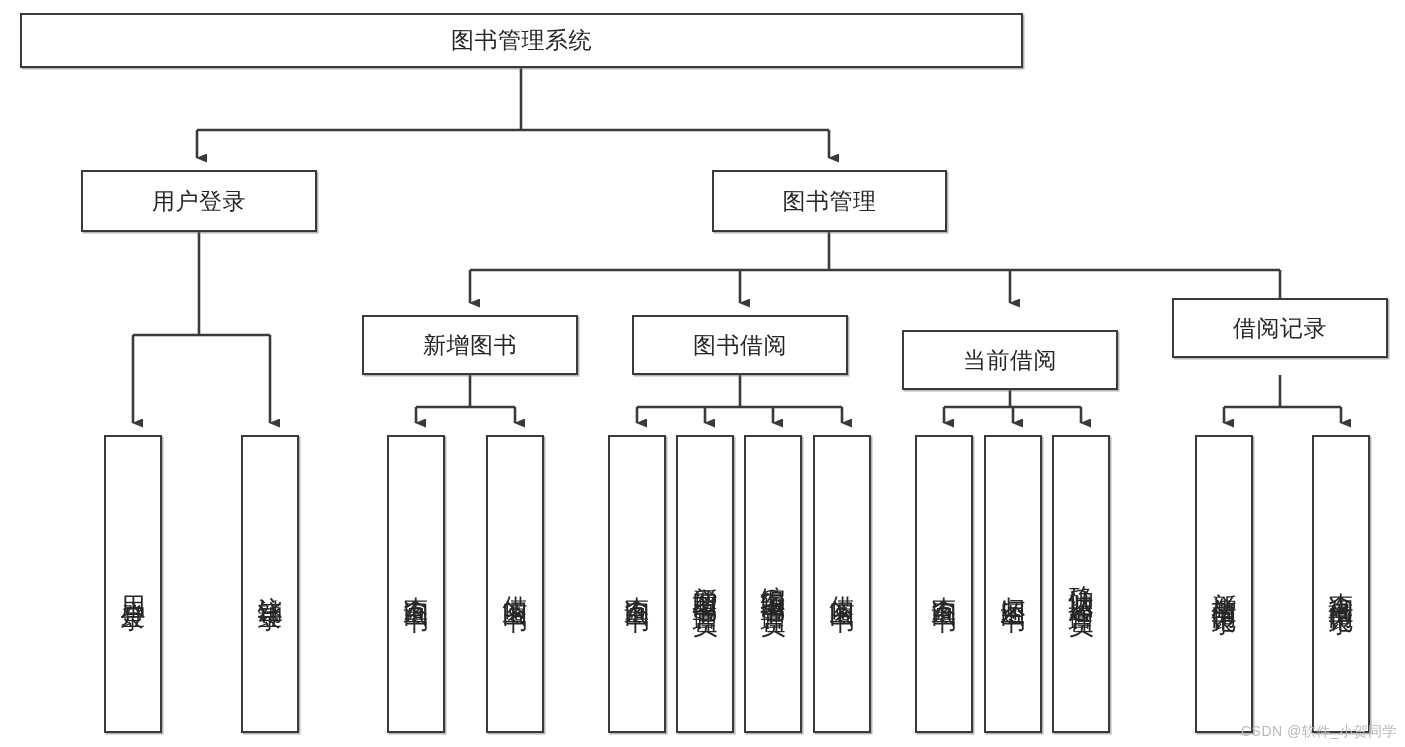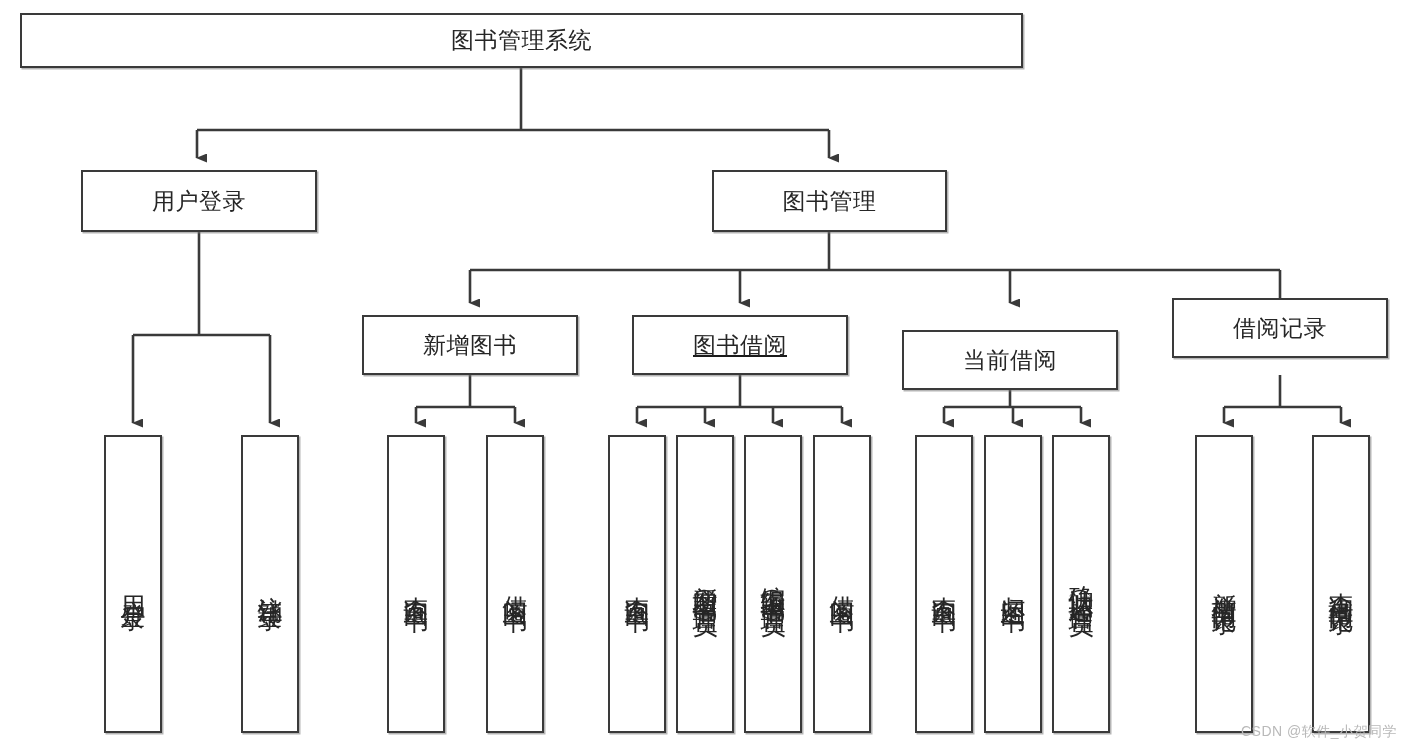--- a/index.html
+++ b/index.html
@@ -133,21 +133,21 @@
   <div class="node horiz" style="left:81px; top:170px; width:236px; height:62px;">
     <span class="label">用户登录</span>
   </div>
   <div class="node horiz" style="left:712px; top:170px; width:235px; height:62px;">
     <span class="label">图书管理</span>
   </div>
 
   <div class="node horiz" style="left:362px; top:315px; width:216px; height:60px;">
     <span class="label">新增图书</span>
   </div>
-  <div class="node horiz" style="left:632px; top:315px; width:216px; height:60px;text-decoration:underline;">
+  <div class="node horiz" style="left:632px; top:315px; width:216px; height:60px;">
     <span class="label">图书借阅</span>
   </div>
   <div class="node horiz" style="left:902px; top:330px; width:216px; height:60px;">
     <span class="label">当前借阅</span>
   </div>
   <div class="node horiz" style="left:1172px; top:298px; width:216px; height:60px;">
     <span class="label">借阅记录</span>
   </div>
 
   <div class="node vert" style="left:104px; top:435px; width:58px; height:298px;">

